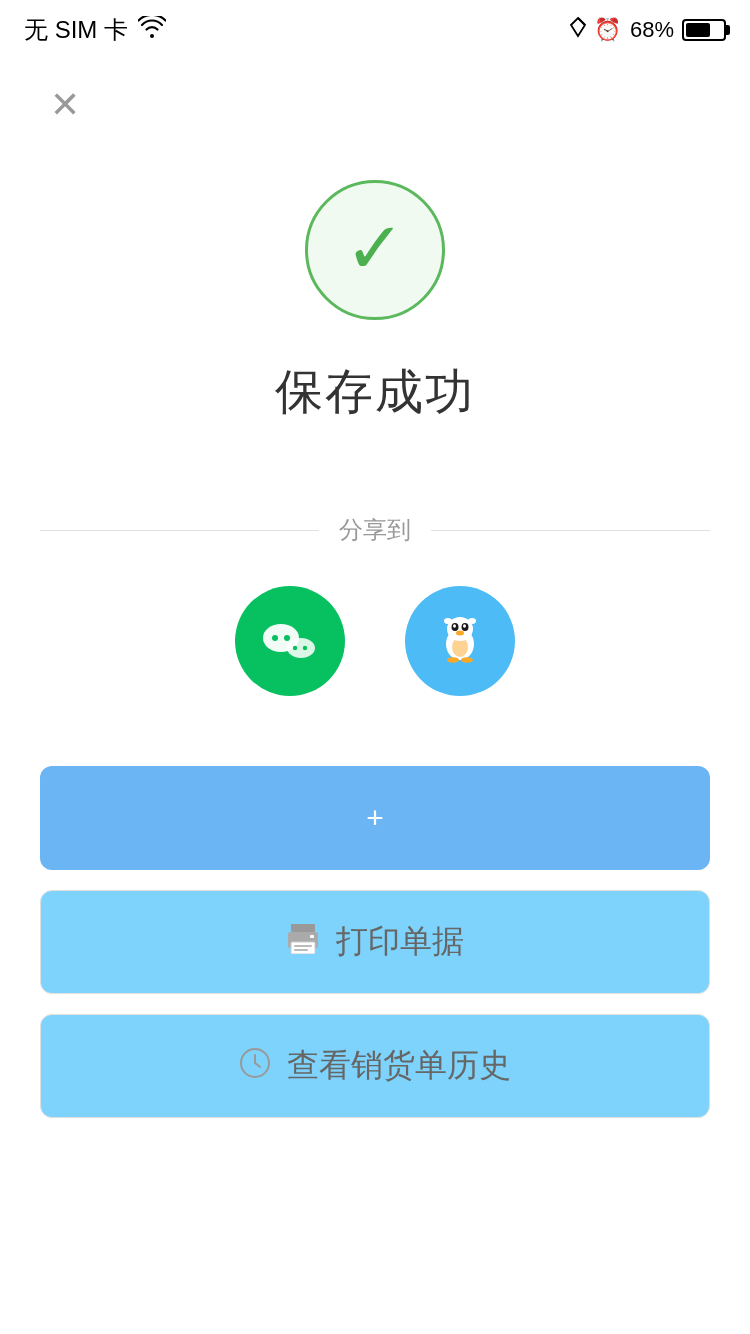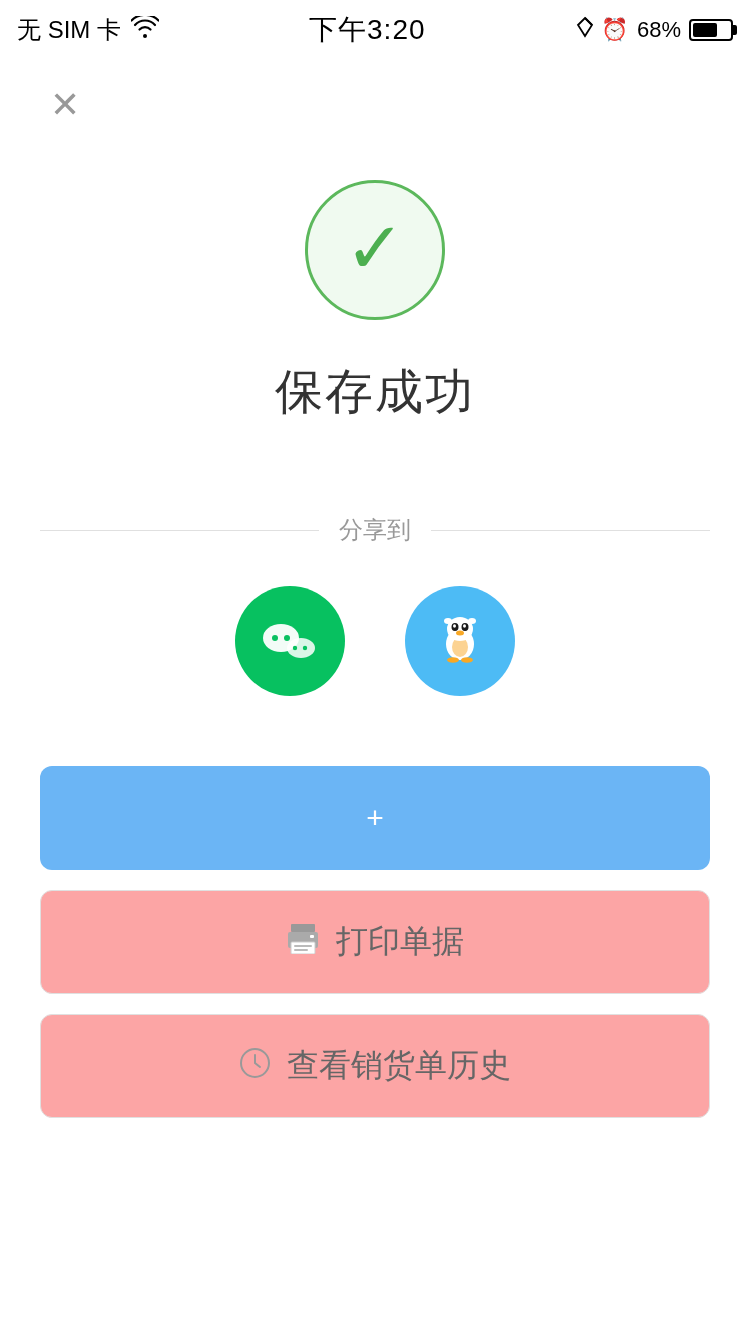--- a/index.html
+++ b/index.html
@@ -19,21 +19,21 @@
     }
 
     
     .status-bar {
       width: 100%;
       height: 60px;
       background: #ffffff;
       display: flex;
       align-items: center;
       justify-content: space-between;
-      padding: 0 17px;
+      padding: 0 24px;
     }
 
     .status-left {
       display: flex;
       align-items: center;
       gap: 10px;
       font-size: 24px;
       color: #000;
       font-weight: 400;
     }
@@ -233,21 +233,21 @@
       font-size: 32px;
     }
 
     .btn-primary {
       background: #6BB5F5;
       border: none;
       color: #fff;
     }
 
     .btn-secondary {
-      background: #fca5a5;
+      background: #7dd3fc;
       border: 1px solid #e0e0e0;
       color: #666;
     }
 
     .btn-icon {
       font-size: 30px;
     }
 
     .btn-label {
       font-size: 32px;
@@ -261,21 +261,20 @@
     <span>无 SIM 卡</span>
     <span class="wifi-icon">
       <svg width="28" height="22" viewBox="0 0 28 22" fill="none">
         <path d="M14 18a2 2 0 100 4 2 2 0 000-4z" fill="#000"></path>
         <path d="M8.5 13.5a7.7 7.7 0 0111 0" stroke="#000" stroke-width="2.2" stroke-linecap="round" fill="none"></path>
         <path d="M4 9a13.4 13.4 0 0120 0" stroke="#000" stroke-width="2.2" stroke-linecap="round" fill="none"></path>
         <path d="M0.5 4.5a19 19 0 0127 0" stroke="#000" stroke-width="2.2" stroke-linecap="round" fill="none"></path>
       </svg>
     </span>
   </div>
-  <div class="status-center">下午3:20</div>
   <div class="status-right">
     <span>
       <svg width="18" height="22" viewBox="0 0 18 22" fill="none">
         <path d="M9 2L16 9l-7 11L2 9z" stroke="#000" stroke-width="1.8" fill="none"></path>
         <path d="M9 2l7 7" stroke="#000" stroke-width="1.8"></path>
       </svg>
     </span>
     <span>⏰</span>
     <span class="battery-text">68%</span>
     <span class="battery-icon">

